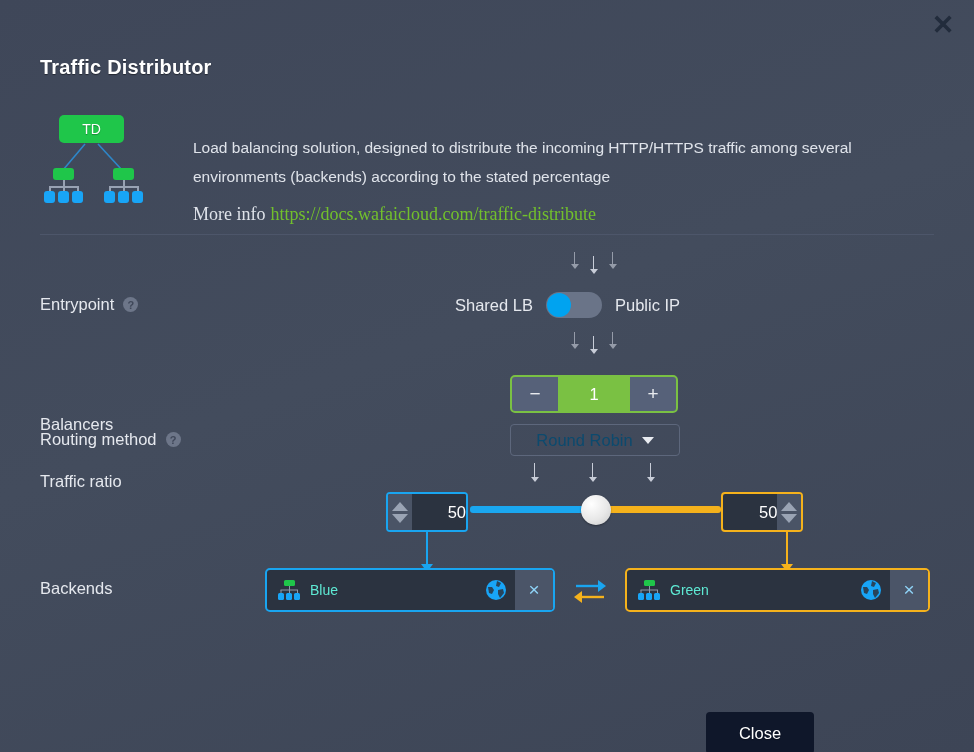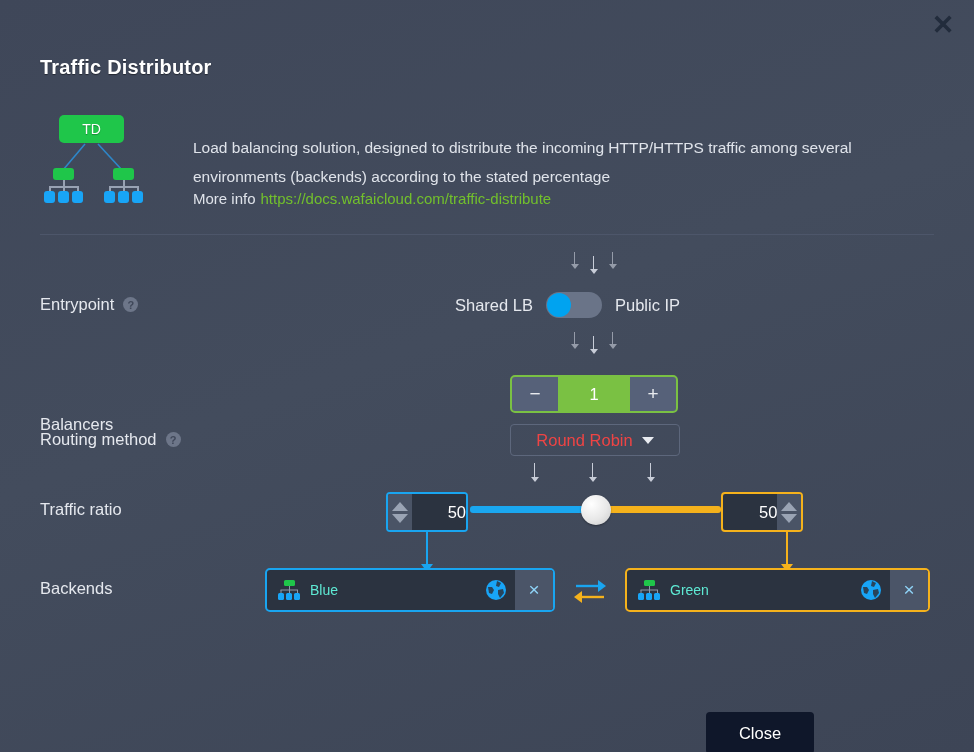--- a/index.html
+++ b/index.html
@@ -82,23 +82,24 @@
   .desc {
     position: absolute;
     left: 193px; top: 133px;
     width: 715px;
     font-size: 15.5px;
     line-height: 29px;
     color: #dfe3ea;
   }
   .moreinfo {
     position: absolute;
-    left: 193px; top: 190px;
-    font-size: 15px;
+    left: 193px; top: 204px;
+    font-size: 18px;
     color: #dfe3ea;
+    font-family: Liberation Serif, serif;
   }
   .moreinfo a {
     color: #72c02c;
     text-decoration: none;
     margin-left: 5px;
   }
 
   .divider {
     position: absolute;
     left: 40px; top: 234px;
@@ -199,21 +200,21 @@
   
   .select {
     position: absolute;
     left: 510px; top: 424px;
     width: 170px; height: 32px;
     border: 1px solid #5d6images;
     border: 1px solid #5d677c;
     border-radius: 4px;
     box-sizing: border-box;
     display: flex; align-items: center; justify-content: center;
-    font-size: 16.5px; color: #ef4444;
+    font-size: 16.5px; color: #0c4a6e;
     cursor: pointer;
   }
   .select .caret {
     margin-left: 9px;
     width: 0; height: 0;
     border-left: 6px solid transparent;
     border-right: 6px solid transparent;
     border-top: 7px solid #e9ecf1;
   }
 
@@ -451,21 +452,21 @@
     <div class="arrow" style="left:58px; top:0px;">
         <div class="shaft" style="height:14px;"></div>
         <div class="head"></div>
       </div>
     <div class="arrow" style="left:116px; top:0px;">
         <div class="shaft" style="height:14px;"></div>
         <div class="head"></div>
       </div>
   </div>
 
-  <div class="row-label" style="left:40px; top:500px;">
+  <div class="row-label" style="left:40px; top:472px;">
     <span>Traffic ratio</span>
   </div>
 
   <div class="track blue"></div>
   <div class="track yellow"></div>
   <div class="knob-big"></div>
 
   <div class="spin left">
     <div class="arrows-col">
       <div class="up"></div>

